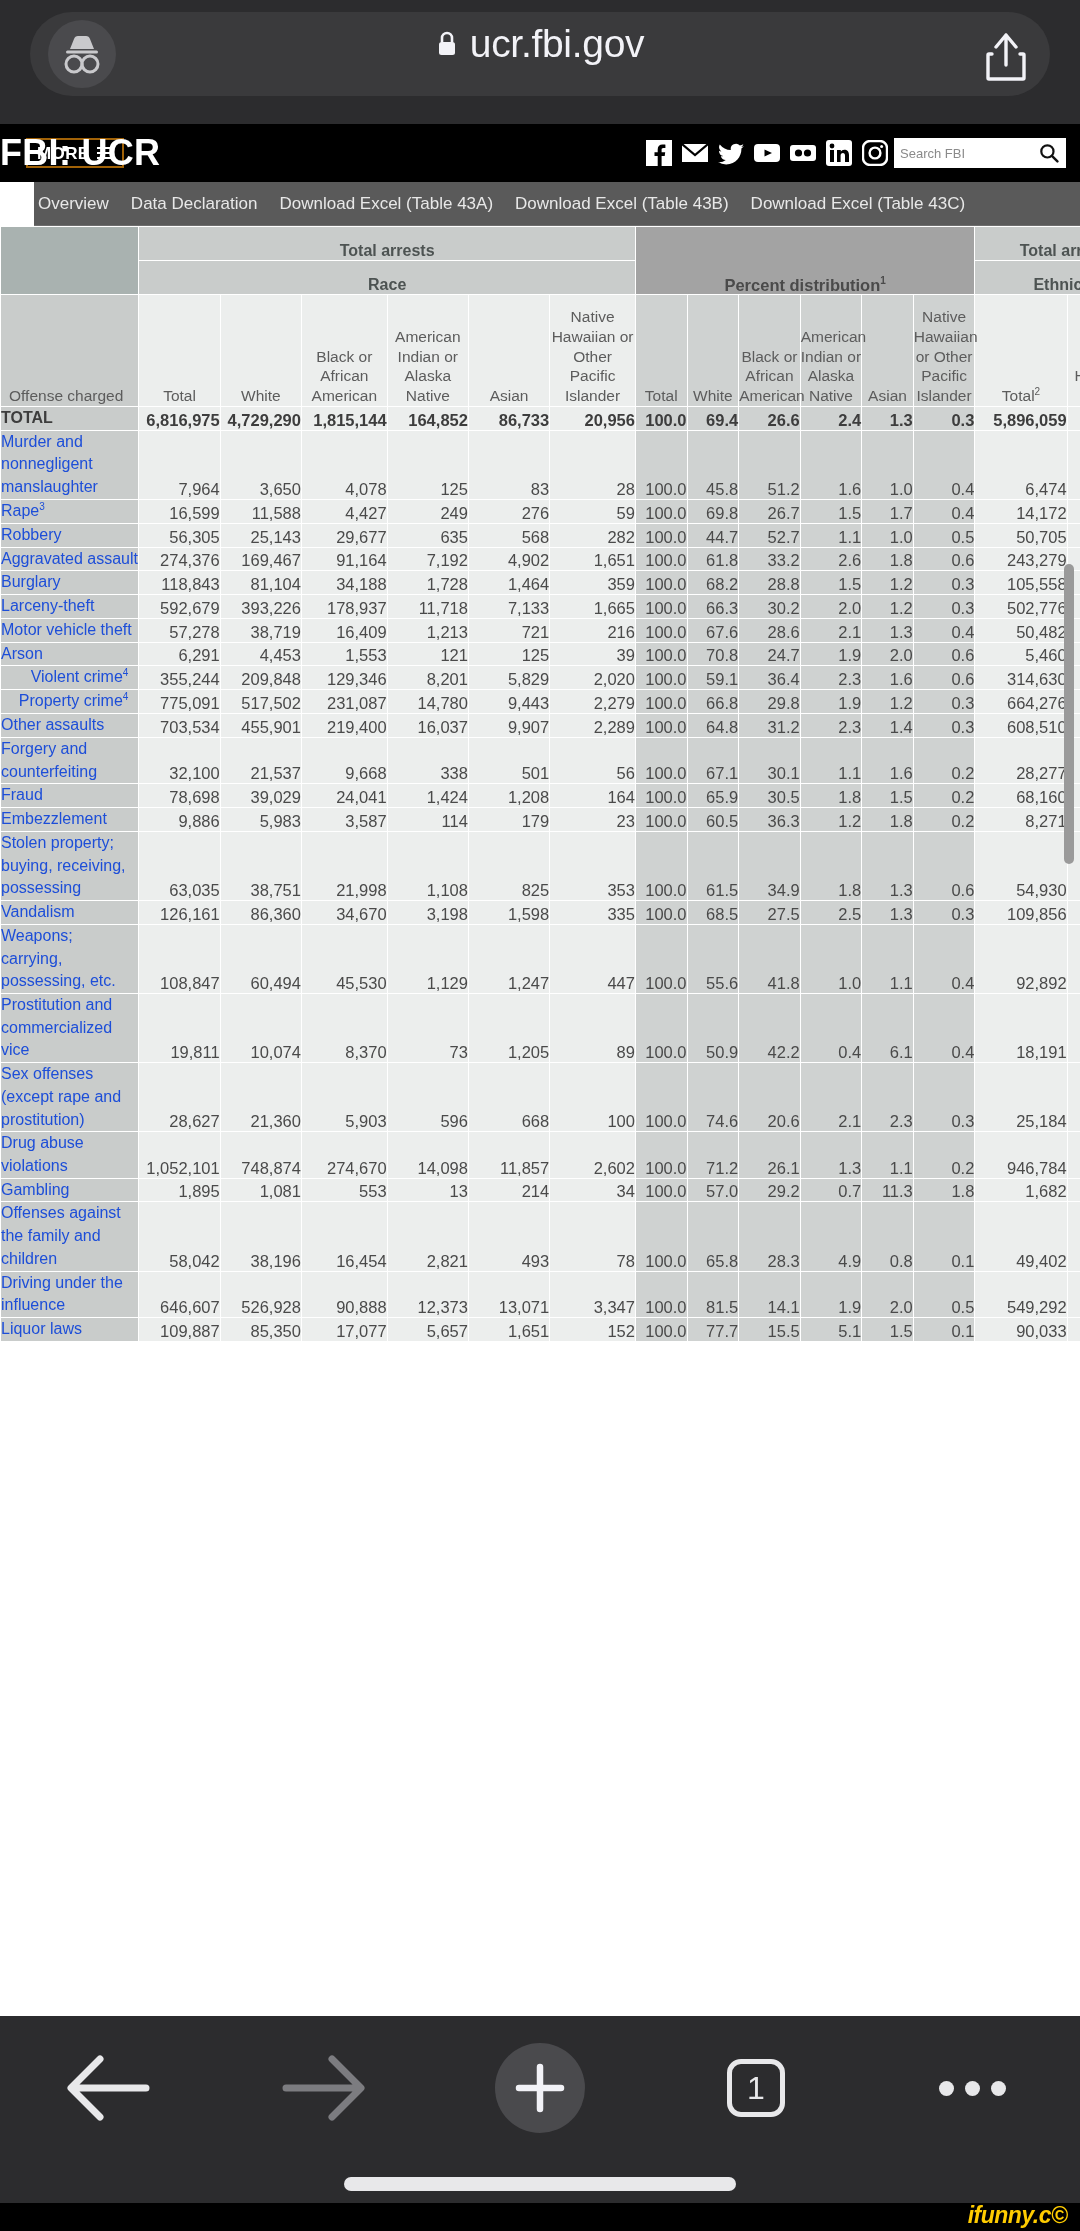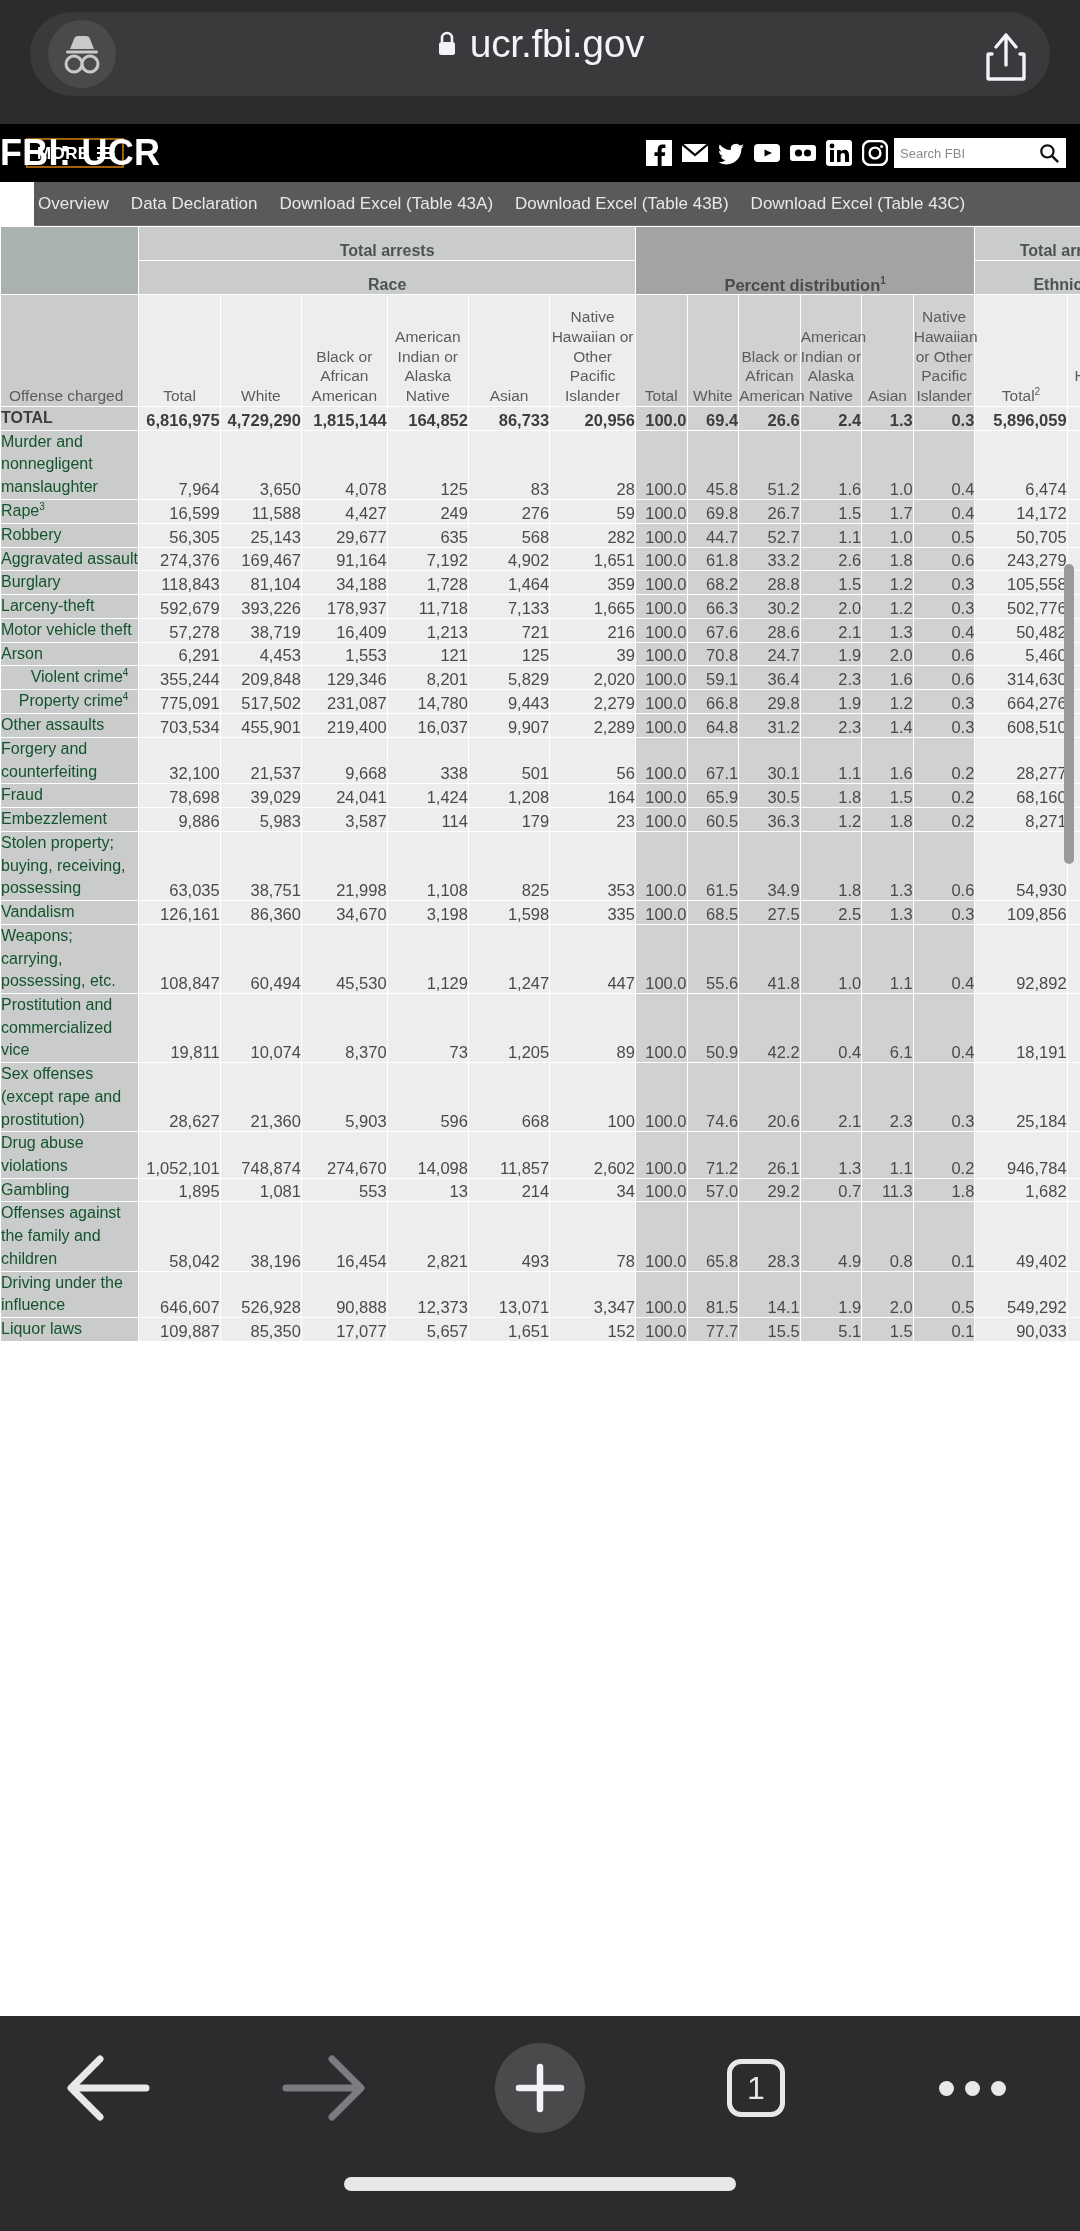--- a/index.html
+++ b/index.html
@@ -131,21 +131,21 @@
 
   th.colhead {
     background: #eceeed; font-weight: normal; font-size: 15.5px;
     color: #5c5c5c; text-align: center; height: 112px;
     padding: 0 4px 7px 4px; line-height: 1.28;
   }
   th.colhead.pct { background: #cfd2d1; }
   th.colhead.off { background: #c9cccb; text-align: left; padding-left: 8px; }
 
   td.offense {
-    background: #c9cccb; color: #14532d; font-size: 16px;
+    background: #c9cccb; color: #1d4ed8; font-size: 16px;
     text-align: left; padding: 0 6px 7px 8px; line-height: 1.42;
   }
   td.offense.ind { text-align: right; padding-right: 10px; }
   td.num { background: #eceeed; text-align: right; padding: 0 8px 7px 0; }
   td.pct { background: #cfd2d1; text-align: right; padding: 0 6px 7px 0; }
   td.eth { background: #eceeed; text-align: right; padding: 0 8px 7px 0; }
   tr.total td { font-weight: bold; color: #3d3d3d; }
   tr.total td.offense { text-align:left; }
 
   sup { font-size: 10px; vertical-align: super; }
@@ -795,14 +795,17 @@
       </div>
       <div class="tb-item">
         <div class="dots">
             <i></i>
             <i></i>
             <i></i>
           </div>
       </div>
     </div>
     <div class="home-indicator"></div>
+    <div class="black-strip">
+      <div class="ifunny"><span>ifunny.c</span><span class="cc">©</span></div>
+    </div>
   </div>
 </div>
 
 </body></html>

